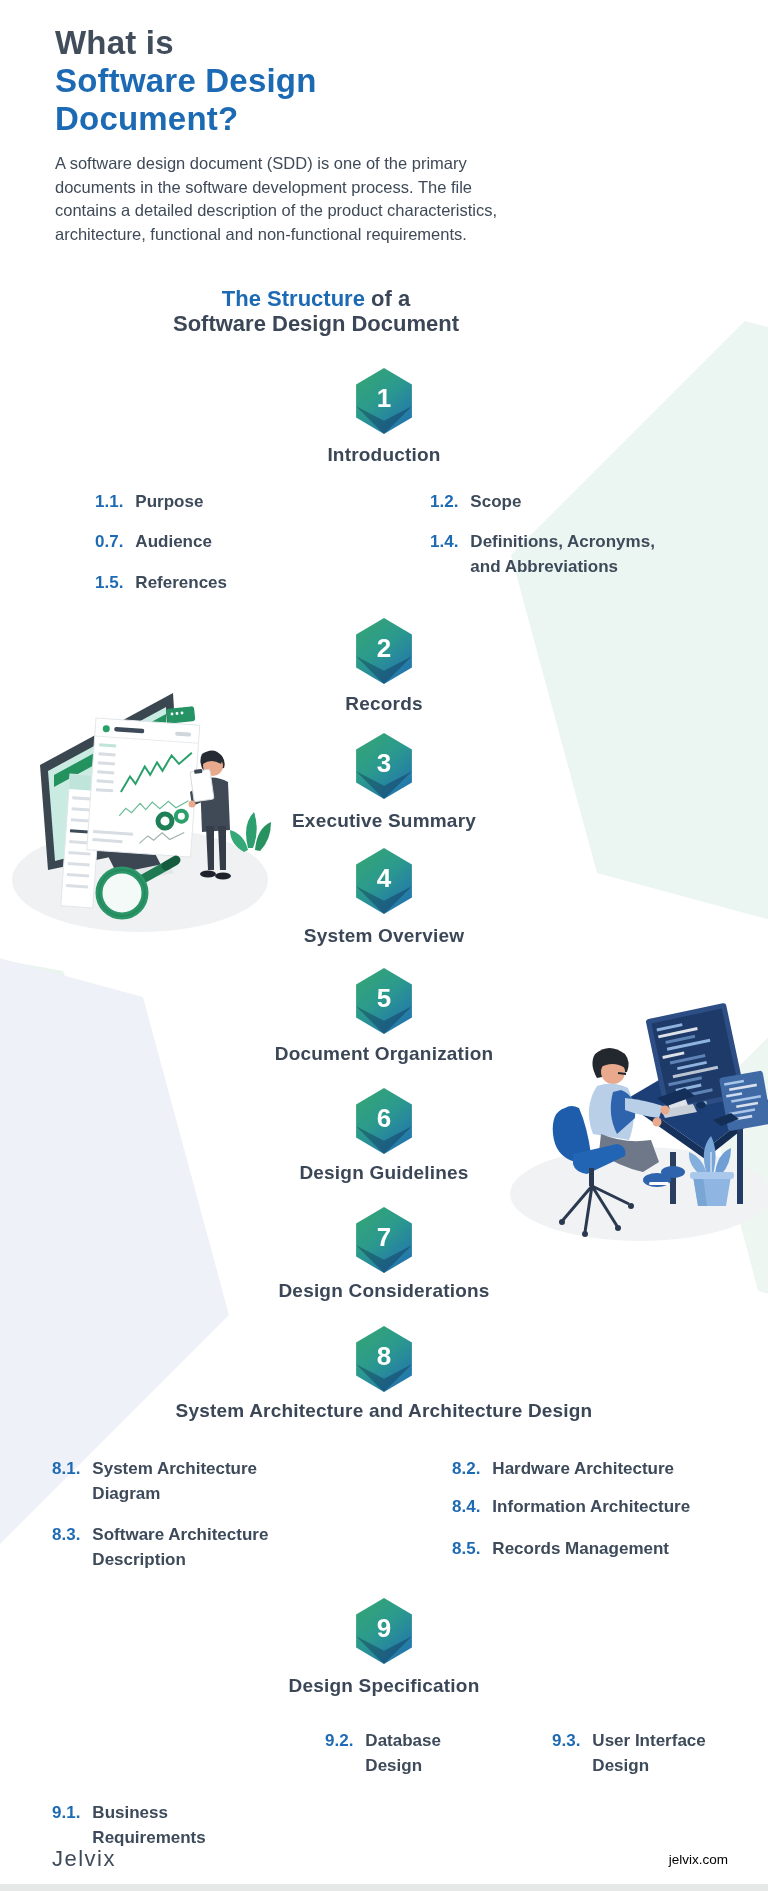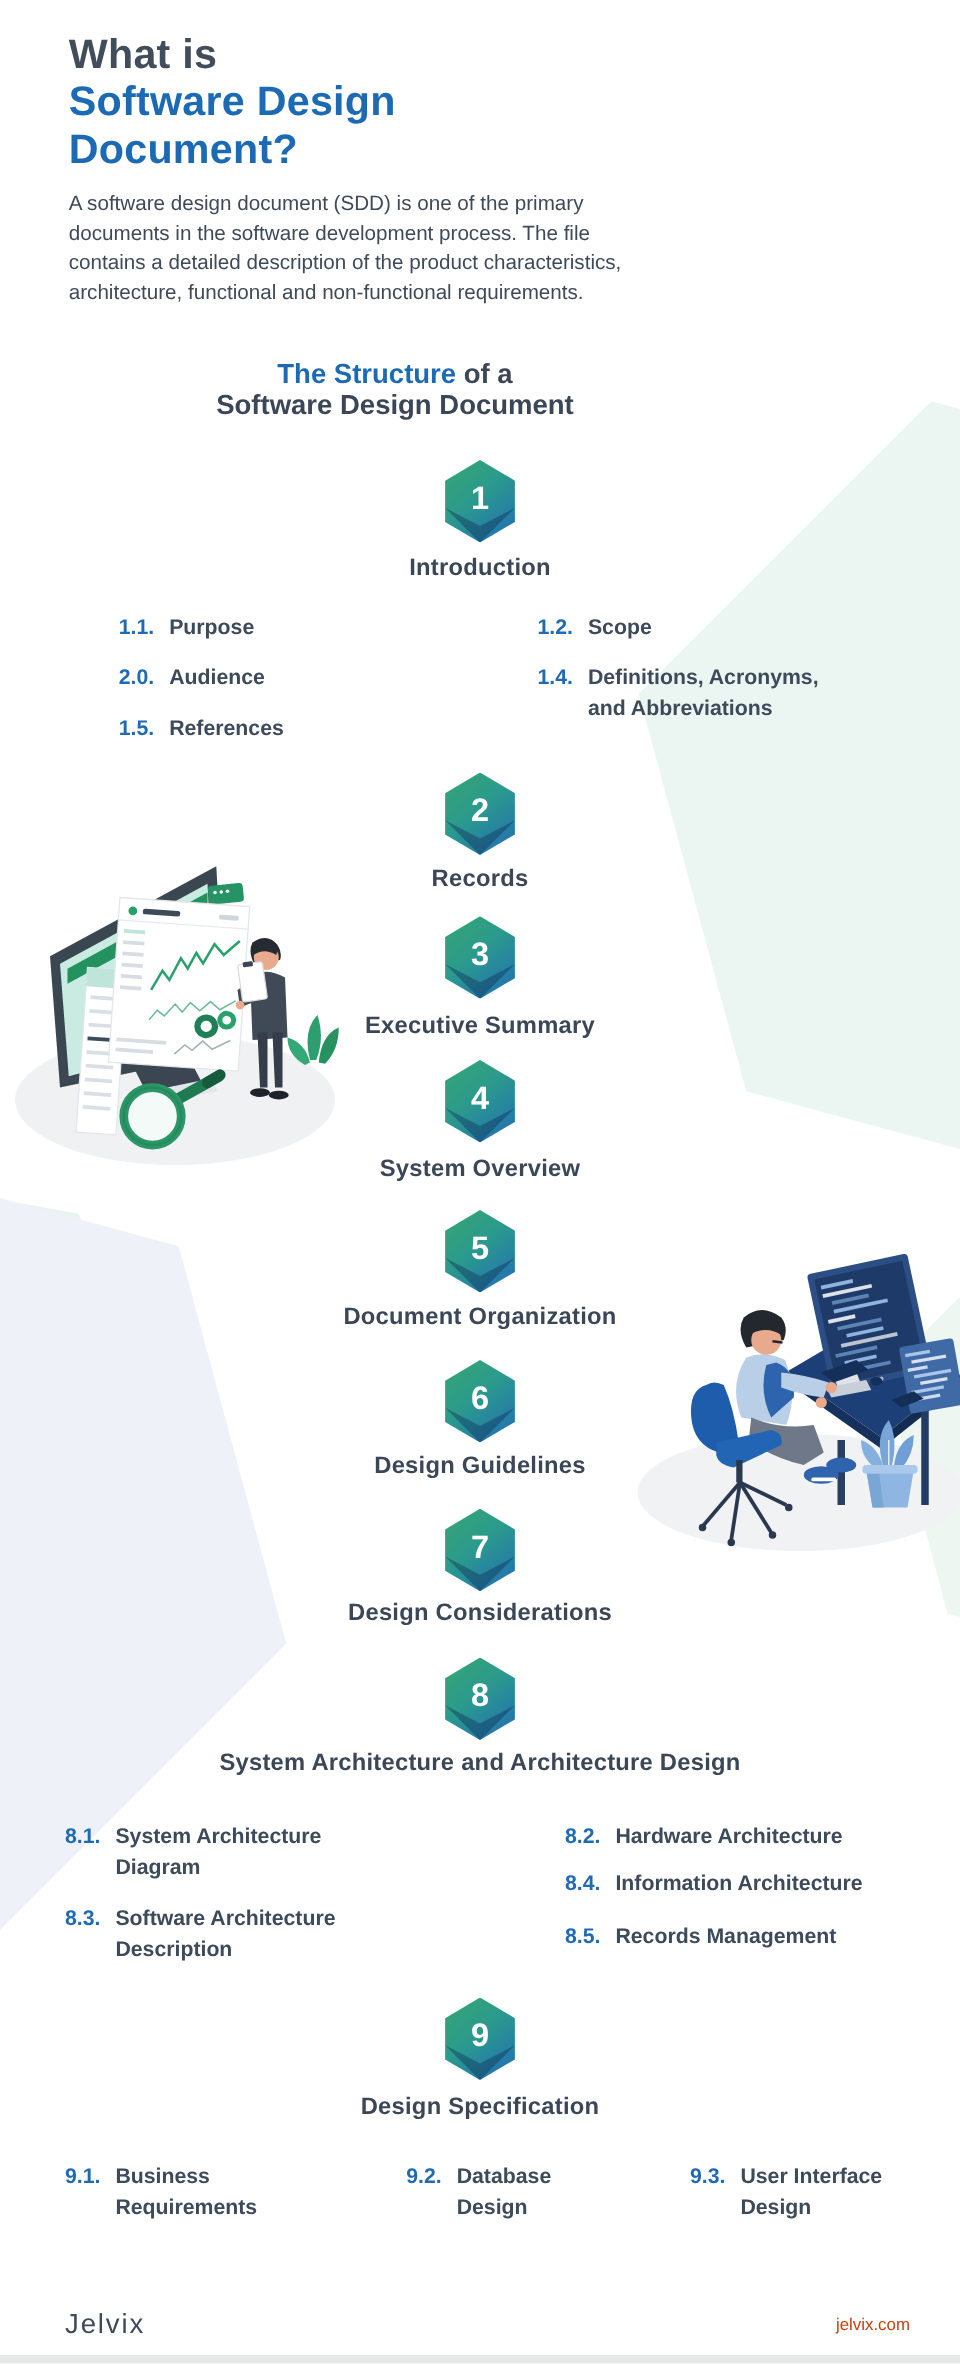--- a/index.html
+++ b/index.html
@@ -31,21 +31,21 @@
     background:rgba(13,40,75,.38);
   }
   .hex span{position:absolute;left:0;right:0;top:4px;text-align:center;line-height:52px;color:#ffffff;font-size:26px;font-weight:bold;}
   .step-title{position:absolute;left:0;width:768px;text-align:center;font-size:19px;font-weight:bold;color:#3b4757;letter-spacing:.2px;}
   
   .sub{position:absolute;display:flex;gap:12px;font-size:17px;font-weight:bold;line-height:25px;}
   .sub .n{color:#1f6bb3;white-space:nowrap;}
   .sub .t{color:#3d4a5a;}
   
   .logo{position:absolute;left:52px;top:1846px;font-size:22px;font-weight:normal;color:#3f4a58;letter-spacing:1.5px;}
-  .site{position:absolute;right:40px;top:1852px;font-size:13.5px;color:#c2410c;text-align:right;}
+  .site{position:absolute;right:40px;top:1852px;font-size:13.5px;color:#000000;text-align:right;}
   .bottom-edge{position:absolute;left:0;bottom:0;width:768px;height:7px;background:#e5e8e6;}
   
   .illu{position:absolute;}
   .illu-left{left:8px;top:568px;width:275px;height:380px;}
   .illu-right{left:425px;top:1002px;width:343px;height:255px;}
 </style>
 </head>
 <body>
 
 <div class="page">
@@ -123,21 +123,21 @@
 
   <div class="sub" style="left:95px;top:489px">
     <span class="n">1.1.</span>
     <span class="t">Purpose</span>
   </div>
   <div class="sub" style="left:430px;top:489px">
     <span class="n">1.2.</span>
     <span class="t">Scope</span>
   </div>
   <div class="sub" style="left:95px;top:529px">
-    <span class="n">2.0.</span>
+    <span class="n">0.7.</span>
     <span class="t">Audience</span>
   </div>
   <div class="sub" style="left:430px;top:529px;width:270px">
     <span class="n">1.4.</span>
     <span class="t" style="width:215px">Definitions, Acronyms, and Abbreviations</span>
   </div>
   <div class="sub" style="left:95px;top:570px">
     <span class="n">1.5.</span>
     <span class="t">References</span>
   </div>
@@ -156,21 +156,21 @@
   </div>
   <div class="sub" style="left:452px;top:1494px">
     <span class="n">8.4.</span>
     <span class="t">Information Architecture</span>
   </div>
   <div class="sub" style="left:452px;top:1536px">
     <span class="n">8.5.</span>
     <span class="t">Records Management</span>
   </div>
 
-  <div class="sub" style="left:52px;top:1728px">
+  <div class="sub" style="left:52px;top:1800px">
     <span class="n">9.1.</span>
     <span class="t" style="width:132px">Business Requirements</span>
   </div>
   <div class="sub" style="left:325px;top:1728px">
     <span class="n">9.2.</span>
     <span class="t" style="width:110px">Database Design</span>
   </div>
   <div class="sub" style="left:552px;top:1728px">
     <span class="n">9.3.</span>
     <span class="t" style="width:140px">User Interface Design</span>

